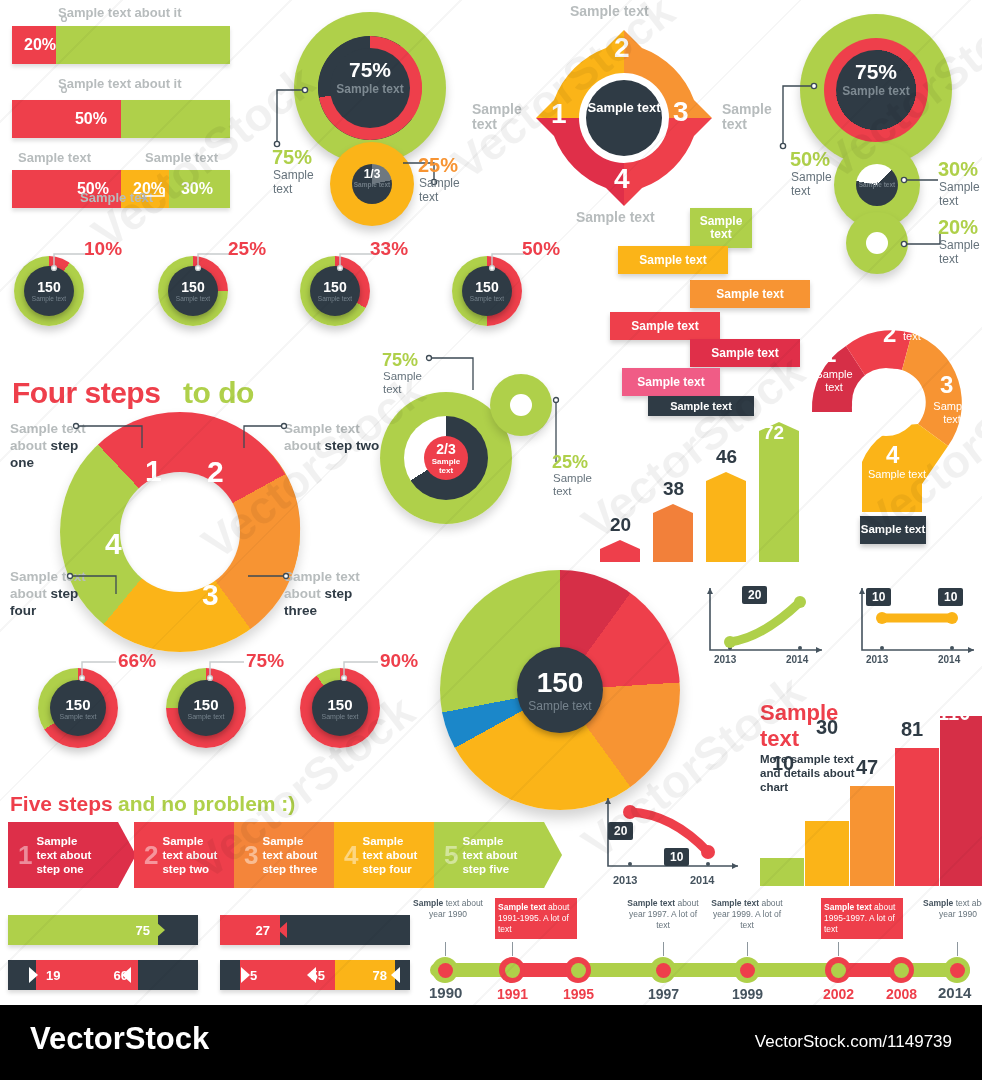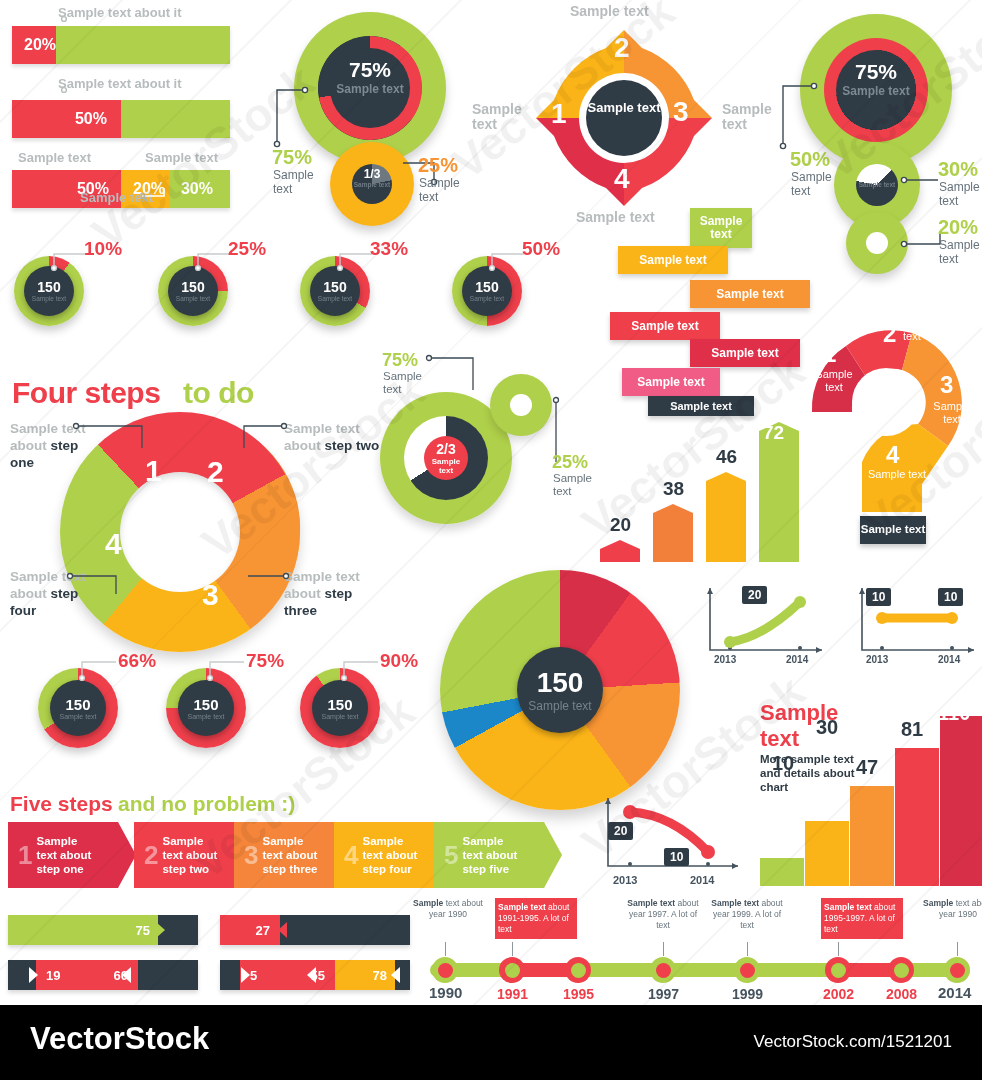--- a/index.html
+++ b/index.html
@@ -692,14 +692,14 @@
   <div class="wmtext" style="left:180px;top:440px;" data-name="watermark-text-4">VectorStock</div>
   <div class="wmtext" style="left:560px;top:420px;" data-name="watermark-text-5">VectorStock</div>
   <div class="wmtext" style="left:170px;top:760px;" data-name="watermark-text-6">VectorStock</div>
   <div class="wmtext" style="left:560px;top:740px;" data-name="watermark-text-7">VectorStock</div>
   <div class="wmtext" style="left:840px;top:420px;" data-name="watermark-text-8">VectorStock</div>
 
 </div>
 
 <div id="footer" data-name="footer-bar">
   <div class="brand" data-name="vectorstock-logo">VectorStock</div>
-  <div class="url" data-name="vectorstock-url">VectorStock.com/1521201</div>
+  <div class="url" data-name="vectorstock-url">VectorStock.com/1149739</div>
 </div>
 
 </body></html>

